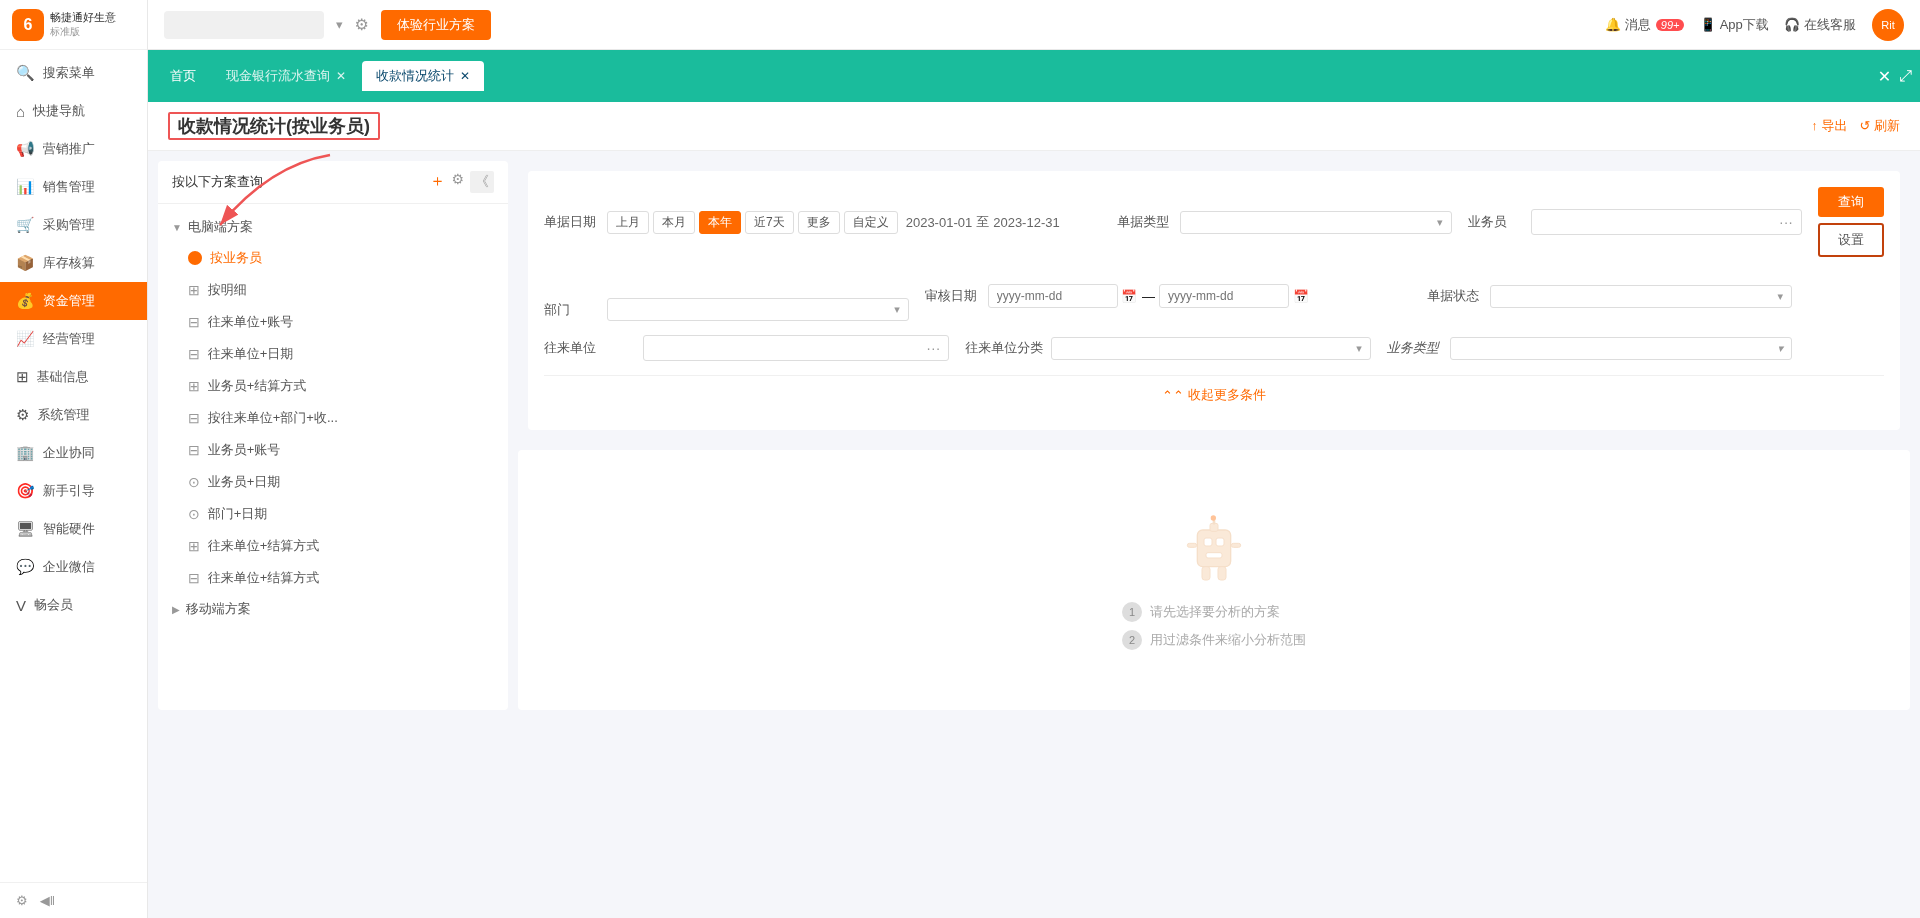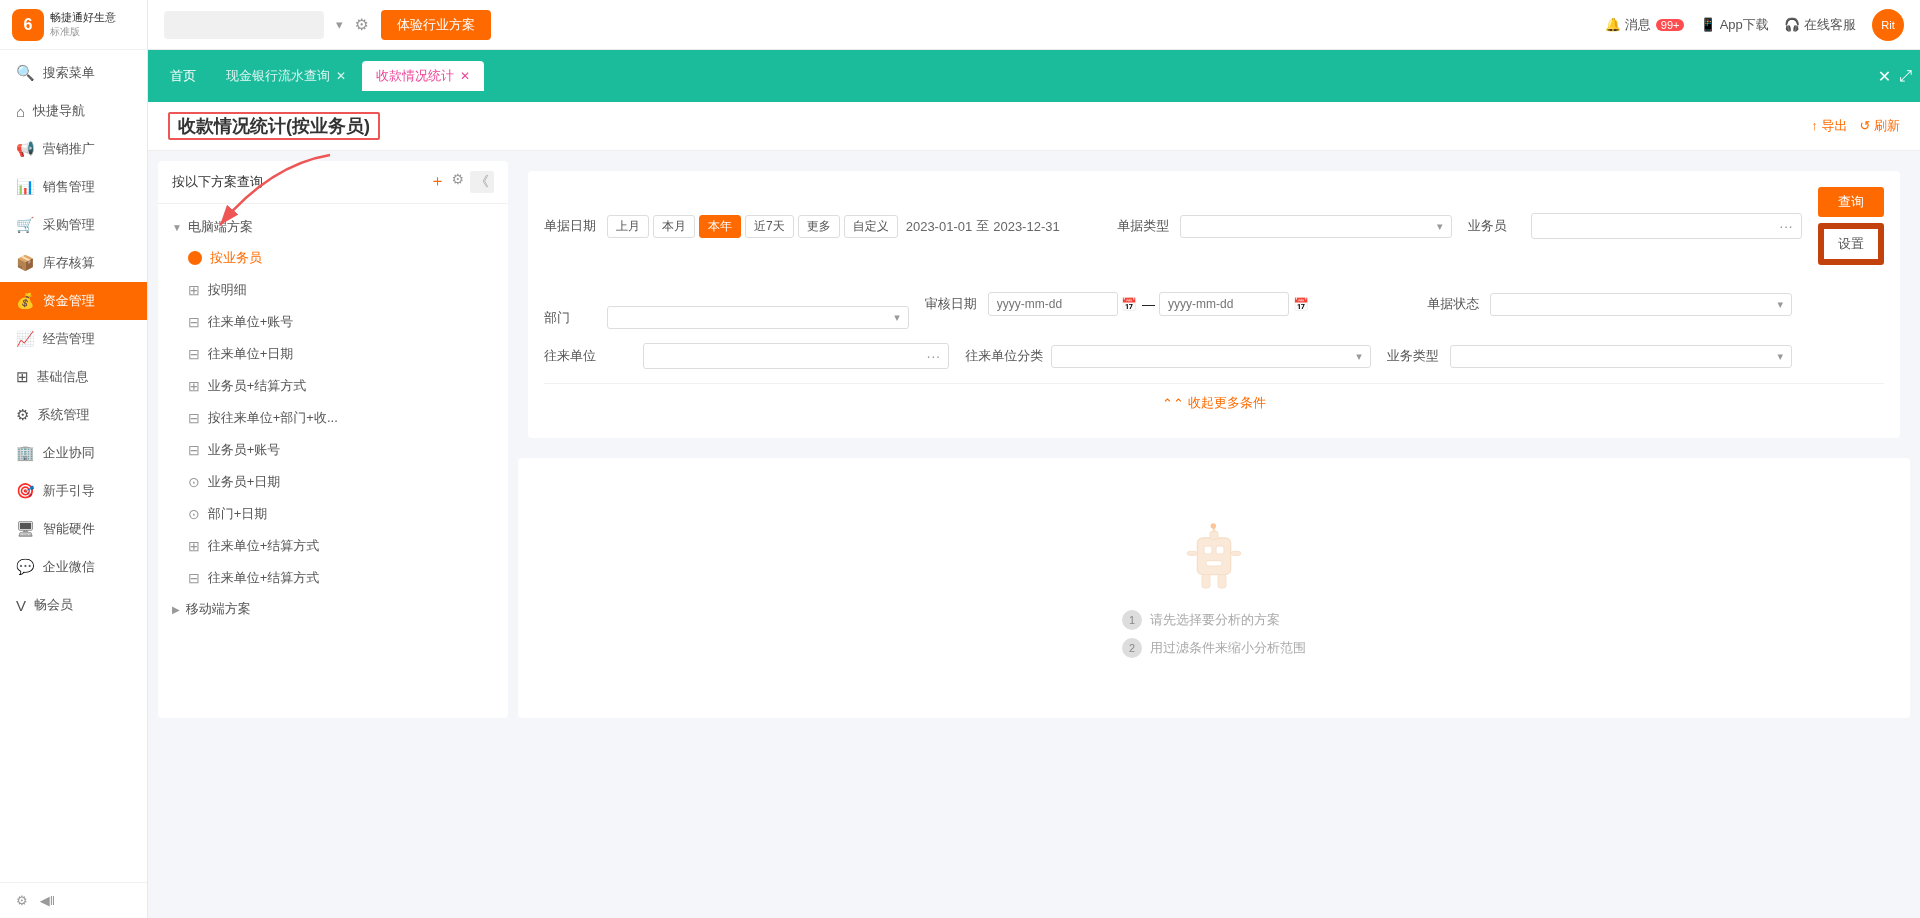--- a/index.html
+++ b/index.html
@@ -87,20 +87,21 @@
     }
     .gear-icon { color: #999; cursor: pointer; font-size: 16px; }
     .header-right { display: flex; align-items: center; gap: 16px; color: #555; }
     .badge-red {
       background: #ff4d4f;
       color: white;
       border-radius: 10px;
       font-size: 11px;
       padding: 0 5px;
       margin-left: 2px;
+      font-style: italic;
     }
     .user-avatar { width: 32px; height: 32px; background: #ff6a00; border-radius: 50%; display: flex; align-items: center; justify-content: center; color: white; font-size: 12px; }
 
     
     .tab-bar {
       height: 52px;
       background: #1abc9c;
       display: flex;
       align-items: center;
       padding: 0 8px;
@@ -111,21 +112,21 @@
       display: flex;
       align-items: center;
       padding: 6px 14px;
       border-radius: 4px 4px 0 0;
       cursor: pointer;
       font-size: 13px;
       color: rgba(255,255,255,0.85);
       gap: 6px;
     }
     .tab-item.home { color: white; }
-    .tab-item.active { background: white; color: #ec4899; }
+    .tab-item.active { background: white; color: #0c4a6e; }
     .tab-close { font-size: 12px; color: inherit; cursor: pointer; }
     .tab-bar-right { margin-left: auto; display: flex; align-items: center; gap: 8px; }
     .tab-bar-btn { color: white; font-size: 16px; cursor: pointer; background: none; border: none; }
 
     
     .page-content { flex: 1; overflow-y: auto; background: #f5f6fa; }
 
     
     .page-title-bar {
       background: white;
@@ -255,21 +256,21 @@
       color: white;
       border: none;
       padding: 6px 20px;
       border-radius: 3px;
       cursor: pointer;
       font-size: 13px;
     }
     .btn-setting {
       background: white;
       color: #555;
-      border: 6px solid #c2410c;
+      border: 2px solid #c2410c;
       padding: 6px 14px;
       border-radius: 3px;
       cursor: pointer;
       font-size: 13px;
     }
     .collapse-btn {
       color: #ff6a00;
       background: none;
       border: none;
       cursor: pointer;
@@ -608,21 +609,21 @@
                 <span class="dots-btn">···</span>
               </div>
             </div>
             <div class="search-field" style="flex:1.5;">
               <span class="field-label">往来单位分类</span>
               <div class="select-field" style="flex:1;">
                 <span class="select-placeholder"></span>
                 <span class="select-arrow">▾</span>
               </div>
             </div>
-            <div class="search-field" style="flex:1.5;">
+            <div class="search-field" style="flex:1.5;font-style:italic;">
               <span class="field-label">业务类型</span>
               <div class="select-field" style="flex:1;">
                 <span class="select-placeholder"></span>
                 <span class="select-arrow">▾</span>
               </div>
             </div>
             <div style="width:76px;"></div>
           </div>
 
           <div class="collapse-area">

